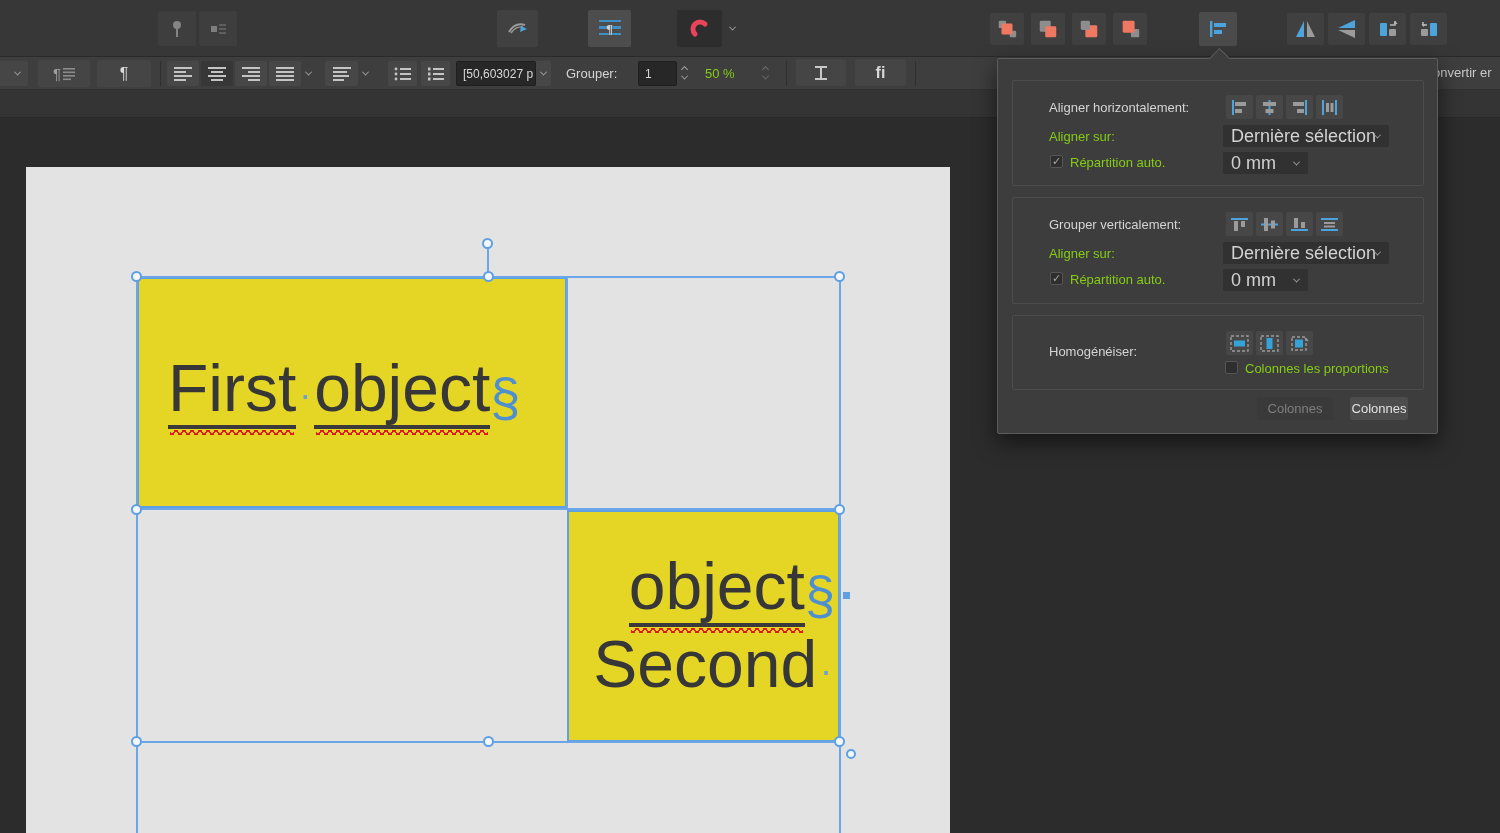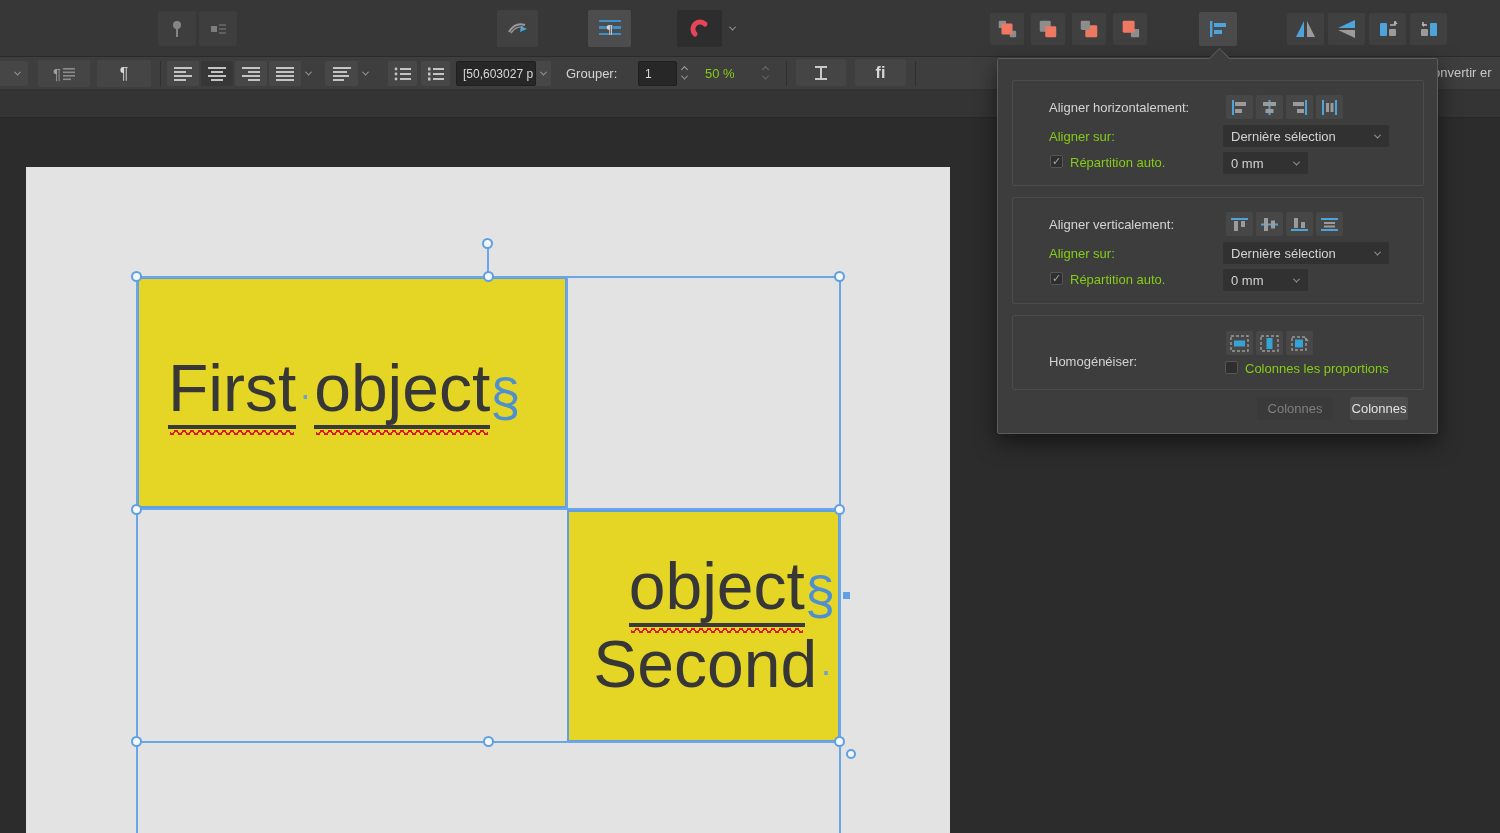--- a/index.html
+++ b/index.html
@@ -25,21 +25,21 @@
   .field { position:absolute; background:#272727; border:1px solid #1f1f1f; border-radius:2px; color:#d8d8d8; font-size:12px; display:flex; align-items:center; padding:0 6px; white-space:nowrap; overflow:hidden; }
   .lbl { position:absolute; font-size:13px; color:#d4d4d4; white-space:nowrap; }
   .lbl.dis { color:#84cc16; }
   .stepper { position:absolute; width:15px; height:25px; display:flex; flex-direction:column; align-items:center; justify-content:center; gap:3px; }
 
   
   .panel { left:997px; top:58px; width:441px; height:376px; background:#3d3d3d; border:1px solid #5c5c5c; border-radius:2px; box-shadow:0 8px 22px rgba(0,0,0,.55); z-index:40; }
   .panel-arrow { left:1212px; top:51px; width:15px; height:15px; background:#3d3d3d; border-left:1px solid #5c5c5c; border-top:1px solid #5c5c5c; transform:rotate(45deg); z-index:41; }
   .psec { position:absolute; left:1012px; width:412px; border:1px solid #4c4c4c; border-radius:2px; z-index:42; }
   .picon { position:absolute; width:27px; height:24px; background:#474747; border-radius:2px; display:flex; align-items:center; justify-content:center; z-index:43; }
-  .pdrop { position:absolute; background:#313131; border-radius:2px; color:#d2d2d2; font-size:13px; display:flex; align-items:center; padding:0 8px; z-index:43; }
+  .pdrop { position:absolute; background:#313131; border-radius:2px; color:#d2d2d2; font-size:18px; display:flex; align-items:center; padding:0 8px; z-index:43; }
   .pdrop .chev { position:absolute; right:9px; }
   .cbox { position:absolute; width:13px; height:13px; background:#2e2e2e; border:1px solid #555; border-radius:2px; display:flex; align-items:center; justify-content:center; font-size:11px; color:#a9a9a9; z-index:43; }
   .pbtn { position:absolute; height:23px; border-radius:2px; font-size:13px; display:flex; align-items:center; justify-content:center; z-index:43; }
   .z43 { z-index:43; }
 
   
   .page { left:26px; top:167px; width:924px; height:666px; background:#e3e3e3; }
   .yrect { position:absolute; background:#e5d626; border:2px solid #5f9fe4; }
   .selline { position:absolute; background:#6aa6e8; }
   .handle { position:absolute; width:11px; height:11px; border-radius:50%; background:#f4f8fc; border:2px solid #5f9fe4; z-index:12; }
@@ -377,21 +377,21 @@
 <div class="cbox" style="left:1050px;top:155px;">
     <span>✓</span>
   </div>
 <span class="lbl dis z43" style="left:1070px;top:155px;">Répartition auto.</span>
 <div class="pdrop" style="left:1223px;top:152px;width:85px;height:22px;">
     <span>0 mm</span>
     <span class="chev sm"></span>
   </div>
 
 <div class="psec" style="top:197px;height:107px;"></div>
-<span class="lbl z43" style="left:1049px;top:217px;">Aligner verticalement:</span>
+<span class="lbl z43" style="left:1049px;top:217px;">Grouper verticalement:</span>
 <div class="picon" style="left:1226px;top:212px;">
     <svg width="17" height="15" viewBox="0 0 17 15">
       <rect y="1" width="17" height="2" fill="#4da3dc"></rect>
       <rect x="3" y="4" width="4" height="10" fill="#9b9b9b"></rect>
       <rect x="10" y="4" width="4" height="6" fill="#9b9b9b"></rect>
     </svg>
   </div>
 <div class="picon" style="left:1256px;top:212px;">
     <svg width="17" height="15" viewBox="0 0 17 15">
       <rect y="6.5" width="17" height="2" fill="#4da3dc"></rect>
@@ -422,21 +422,21 @@
 <div class="cbox" style="left:1050px;top:272px;">
     <span>✓</span>
   </div>
 <span class="lbl dis z43" style="left:1070px;top:272px;">Répartition auto.</span>
 <div class="pdrop" style="left:1223px;top:269px;width:85px;height:22px;">
     <span>0 mm</span>
     <span class="chev sm"></span>
   </div>
 
 <div class="psec" style="top:315px;height:75px;"></div>
-<span class="lbl z43" style="left:1049px;top:354px;text-align:right;">Homogénéiser:</span>
+<span class="lbl z43" style="left:1049px;top:344px;text-align:right;">Homogénéiser:</span>
 <div class="picon" style="left:1226px;top:331px;">
     <svg width="19" height="17" viewBox="0 0 19 17">
       <rect x="1" y="1" width="17" height="15" fill="none" stroke="#9b9b9b" stroke-width="1.4" stroke-dasharray="3 2"></rect>
       <rect x="4" y="5.5" width="11" height="6" fill="#35a3d8"></rect>
     </svg>
   </div>
 <div class="picon" style="left:1256px;top:331px;">
     <svg width="19" height="17" viewBox="0 0 19 17">
       <rect x="1" y="1" width="17" height="15" fill="none" stroke="#9b9b9b" stroke-width="1.4" stroke-dasharray="3 2"></rect>
       <rect x="6.5" y="3" width="6" height="11" fill="#35a3d8"></rect>

